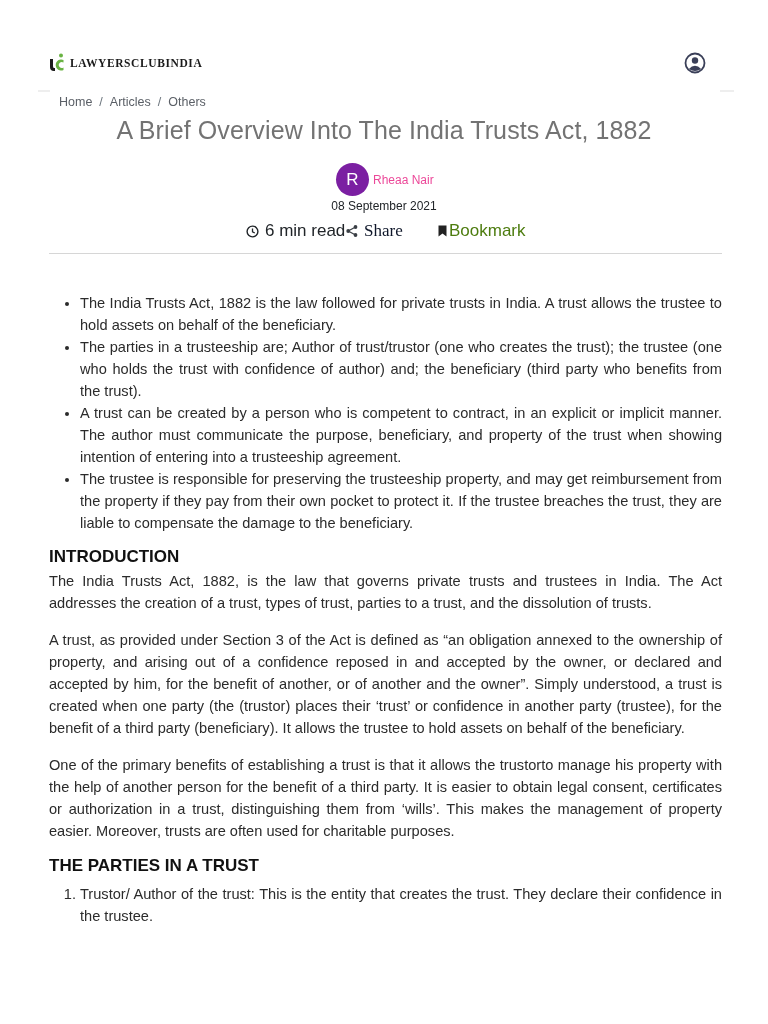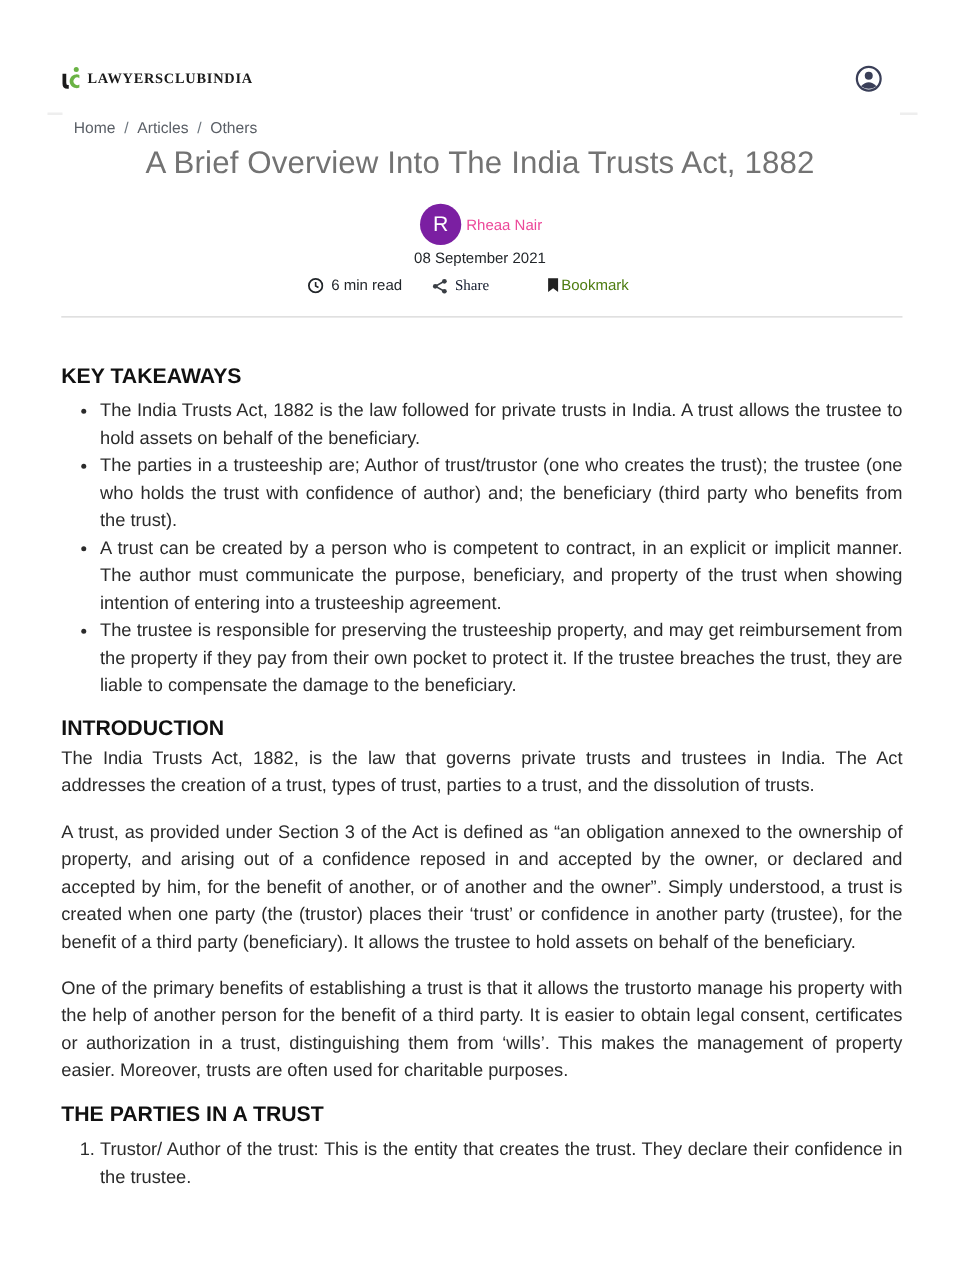--- a/index.html
+++ b/index.html
@@ -20,21 +20,21 @@
 
   .title { position: absolute; left: 0; top: 116px; width: 768px; text-align: center;
            font-size: 25px; color: #737373; letter-spacing: 0.1px; }
 
   .author { position: absolute; left: 336px; top: 163px; display: flex; align-items: center; }
   .avatar { width: 33px; height: 33px; border-radius: 50%; background: #7b1fa2; color: #fff;
             display: flex; align-items: center; justify-content: center; font-size: 17px; }
   .author-name { margin-left: 4px; font-size: 12px; color: #ec4899; cursor: pointer; }
   .date { position: absolute; left: 0; top: 199px; width: 768px; text-align: center; font-size: 12px; color: #212529; }
 
-  .meta { position: absolute; top: 220px; left: 0; width: 768px; height: 18px; font-size: 12px; color: #212529; }
+  .meta { position: absolute; top: 220px; left: 0; width: 768px; height: 18px; font-size: 17px; color: #212529; }
   .meta-item { position: absolute; display: flex; align-items: center; top: 1px; }
   .meta-item svg { margin-right: 6px; }
   .share { color: #0f172a; cursor: pointer; font-family: Liberation Serif, serif; }
   .bookmark { color: #4d7c0f; cursor: pointer; }
 
   .divider { position: absolute; left: 49px; top: 253px; width: 673px; height: 1px; background: #d6d6d6; }
 
   .article { position: absolute; left: 49px; top: 288px; width: 673px; font-size: 14.6px; line-height: 22px; color: #2b2b2b; }
   .article h2 { margin: 0; font-size: 17px; font-weight: bold; color: #111; line-height: 26px; letter-spacing: 0; }
   .article ul, .article ol { margin: 0; padding-left: 31px; }
@@ -102,21 +102,20 @@
     <svg width="9" height="12" viewBox="0 0 9 12" style="margin-right:2px;">
       <path d="M0.5 0.5 L8.5 0.5 L8.5 11.5 L4.5 8.5 L0.5 11.5 Z" fill="#222"></path>
     </svg>
     <span>Bookmark</span>
   </div>
 </div>
 
 <div class="divider"></div>
 
 <article class="article">
-  <h2>KEY TAKEAWAYS</h2>
   <ul style="margin-top:4px;">
     <li>The India Trusts Act, 1882 is the law followed for private trusts in India. A trust allows the trustee to hold assets on behalf of the beneficiary.</li>
     <li>The parties in a trusteeship are; Author of trust/trustor (one who creates the trust); the trustee (one who holds the trust with confidence of author) and; the beneficiary (third party who benefits from the trust).</li>
     <li>A trust can be created by a person who is competent to contract, in an explicit or implicit manner. The author must communicate the purpose, beneficiary, and property of the trust when showing intention of entering into a trusteeship agreement.</li>
     <li>The trustee is responsible for preserving the trusteeship property, and may get reimbursement from the property if they pay from their own pocket to protect it. If the trustee breaches the trust, they are liable to compensate the damage to the beneficiary.</li>
   </ul>
 
   <h2 id="h-intro">INTRODUCTION</h2>
   <p id="p-intro">The India Trusts Act, 1882, is the law that governs private trusts and trustees in India. The Act addresses the creation of a trust, types of trust, parties to a trust, and the dissolution of trusts.</p>
   <p id="p-def">A trust, as provided under Section 3 of the Act is defined as “an obligation annexed to the ownership of property, and arising out of a confidence reposed in and accepted by the owner, or declared and accepted by him, for the benefit of another, or of another and the owner”. Simply understood, a trust is created when one party (the (trustor) places their ‘trust’ or confidence in another party (trustee), for the benefit of a third party (beneficiary). It allows the trustee to hold assets on behalf of the beneficiary.</p>

